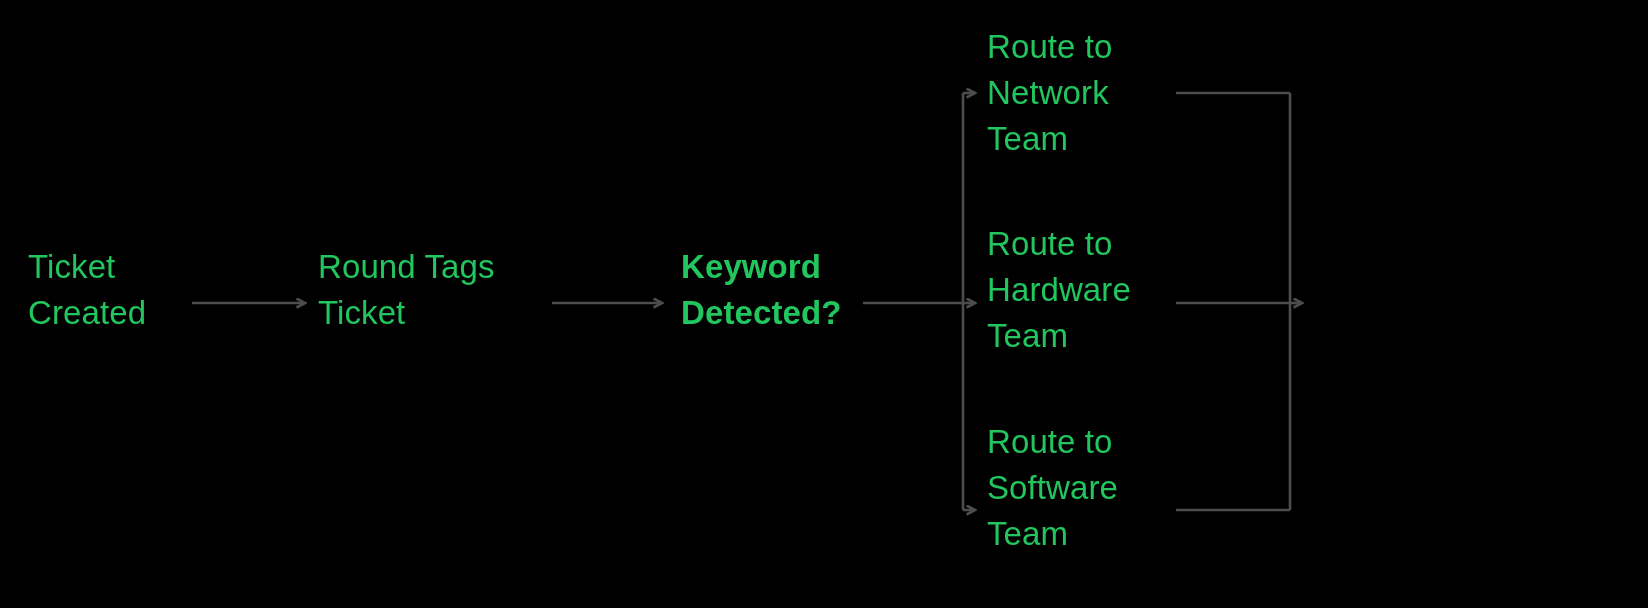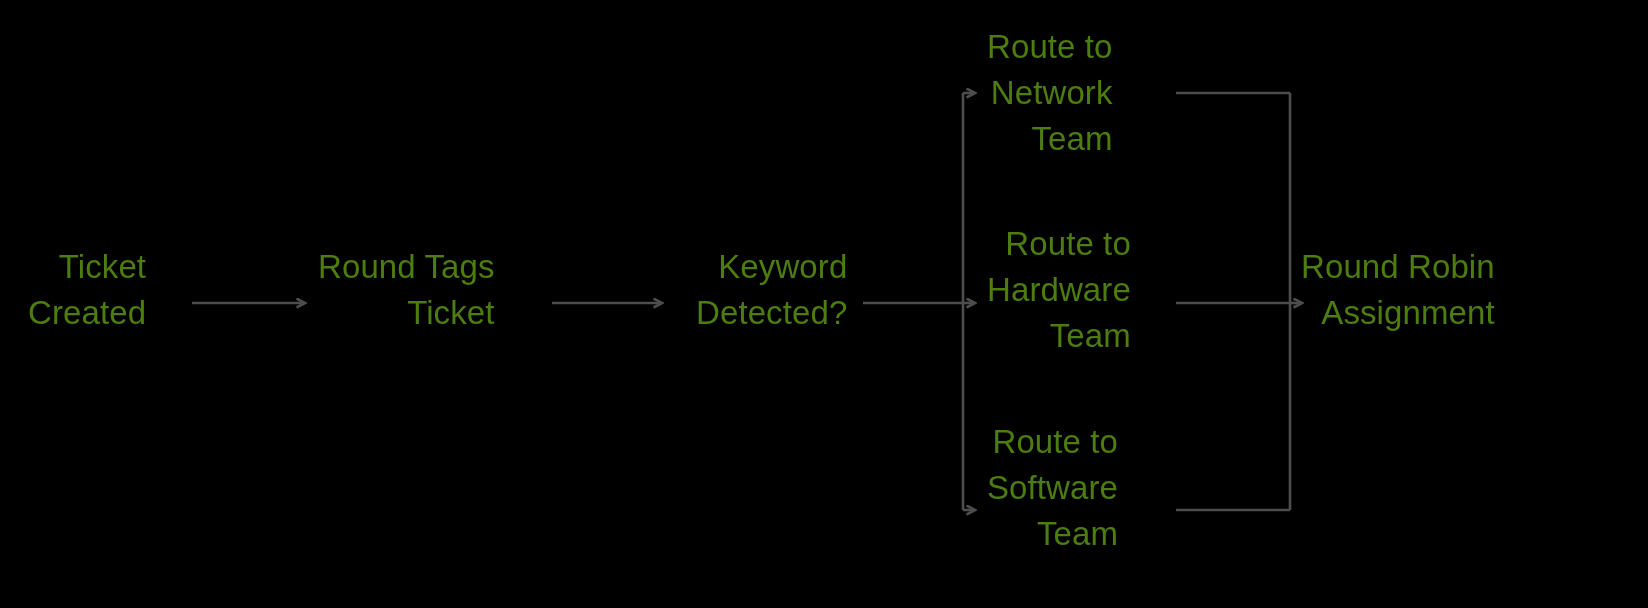--- a/index.html
+++ b/index.html
@@ -12,27 +12,27 @@
   }
   #canvas {
     position: relative;
     width: 1648px;
     height: 608px;
     background: #000000;
     overflow: hidden;
   }
   .node {
     position: absolute;
-    color: #4d7c0f;
+    color: #22c55e;
     font-size: 33px;
     line-height: 46px;
     font-weight: 400;
     letter-spacing: 0.1px;
     white-space: pre-line;
-    text-align: right;
+    text-align: left;
   }
   #flow-svg {
     position: absolute;
     left: 0;
     top: 0;
     width: 1648px;
     height: 608px;
   }
 </style>
 </head>
@@ -74,31 +74,29 @@
       <line x1="1290" y1="303" x2="1302" y2="303" marker-end="url(#arrowhead)"></line>
     </g>
   </svg>
 
   <div class="node" style="left:28px; top:244px;">Ticket
 Created</div>
 
   <div class="node" style="left:318px; top:244px;">Round Tags
 Ticket</div>
 
-  <div class="node" style="left:696px; top:244px;">Keyword
+  <div class="node" style="left:681px; top:244px;font-weight:bold;">Keyword
 Detected?</div>
 
   <div class="node" style="left:987px; top:24px;">Route to
 Network
 Team</div>
 
   <div class="node" style="left:987px; top:221px;">Route to
 Hardware
 Team</div>
 
   <div class="node" style="left:987px; top:419px;">Route to
 Software
 Team</div>
 
-  <div class="node" style="left:1301px; top:244px;">Round Robin
-Assignment</div>
 
 </div>
 
 </body></html>

